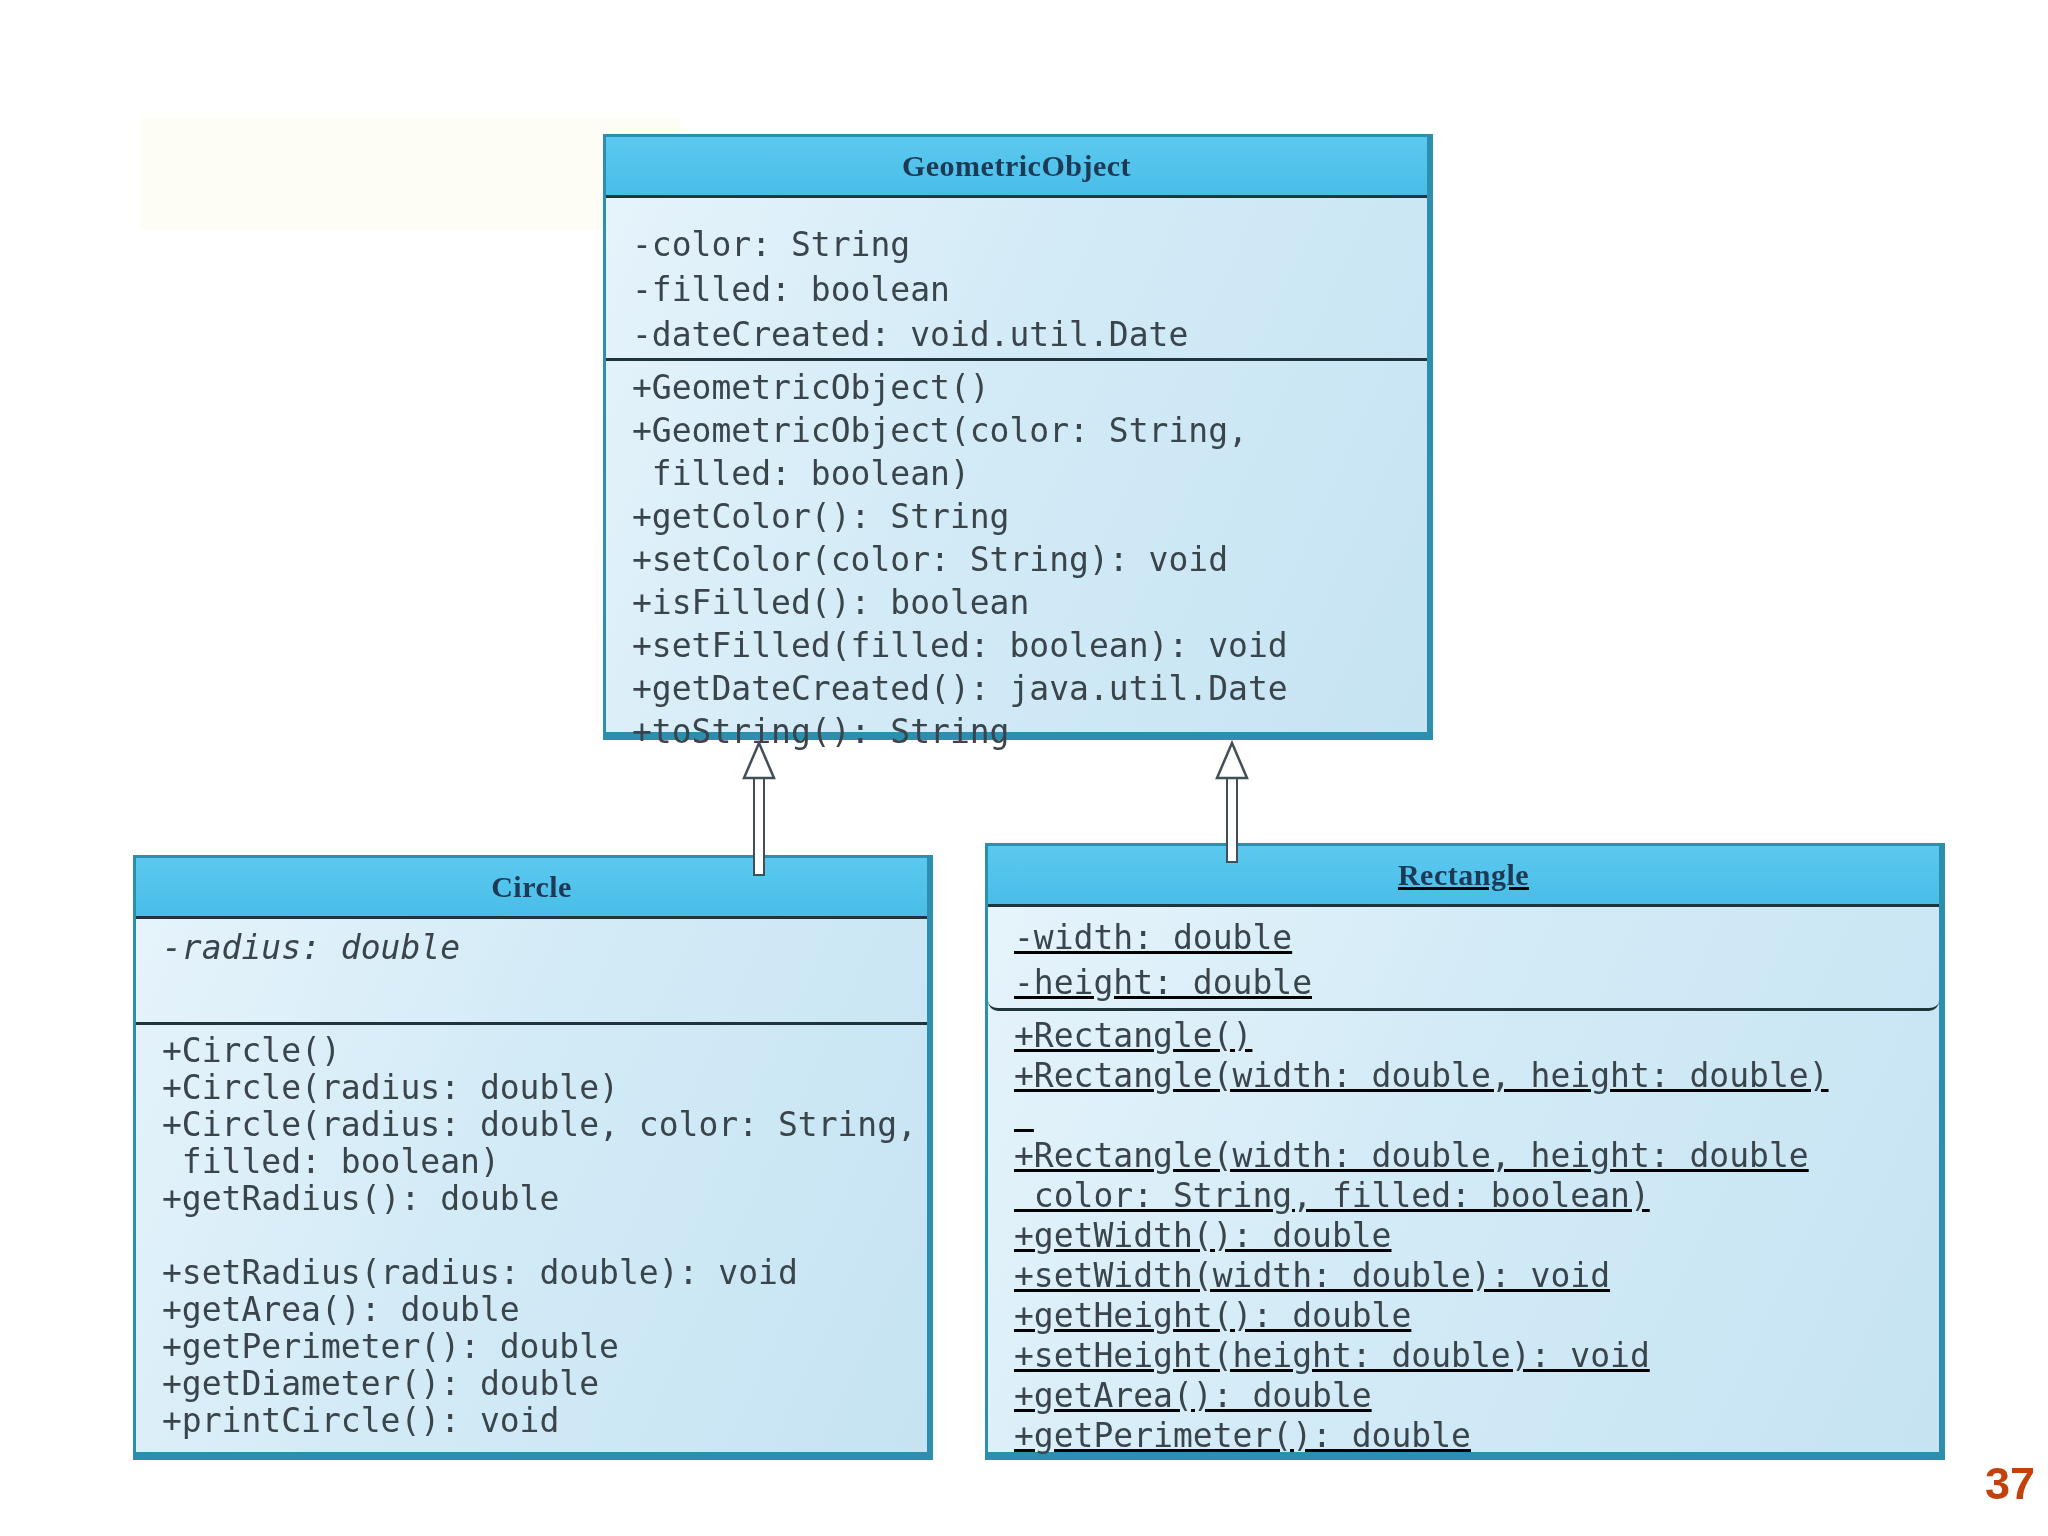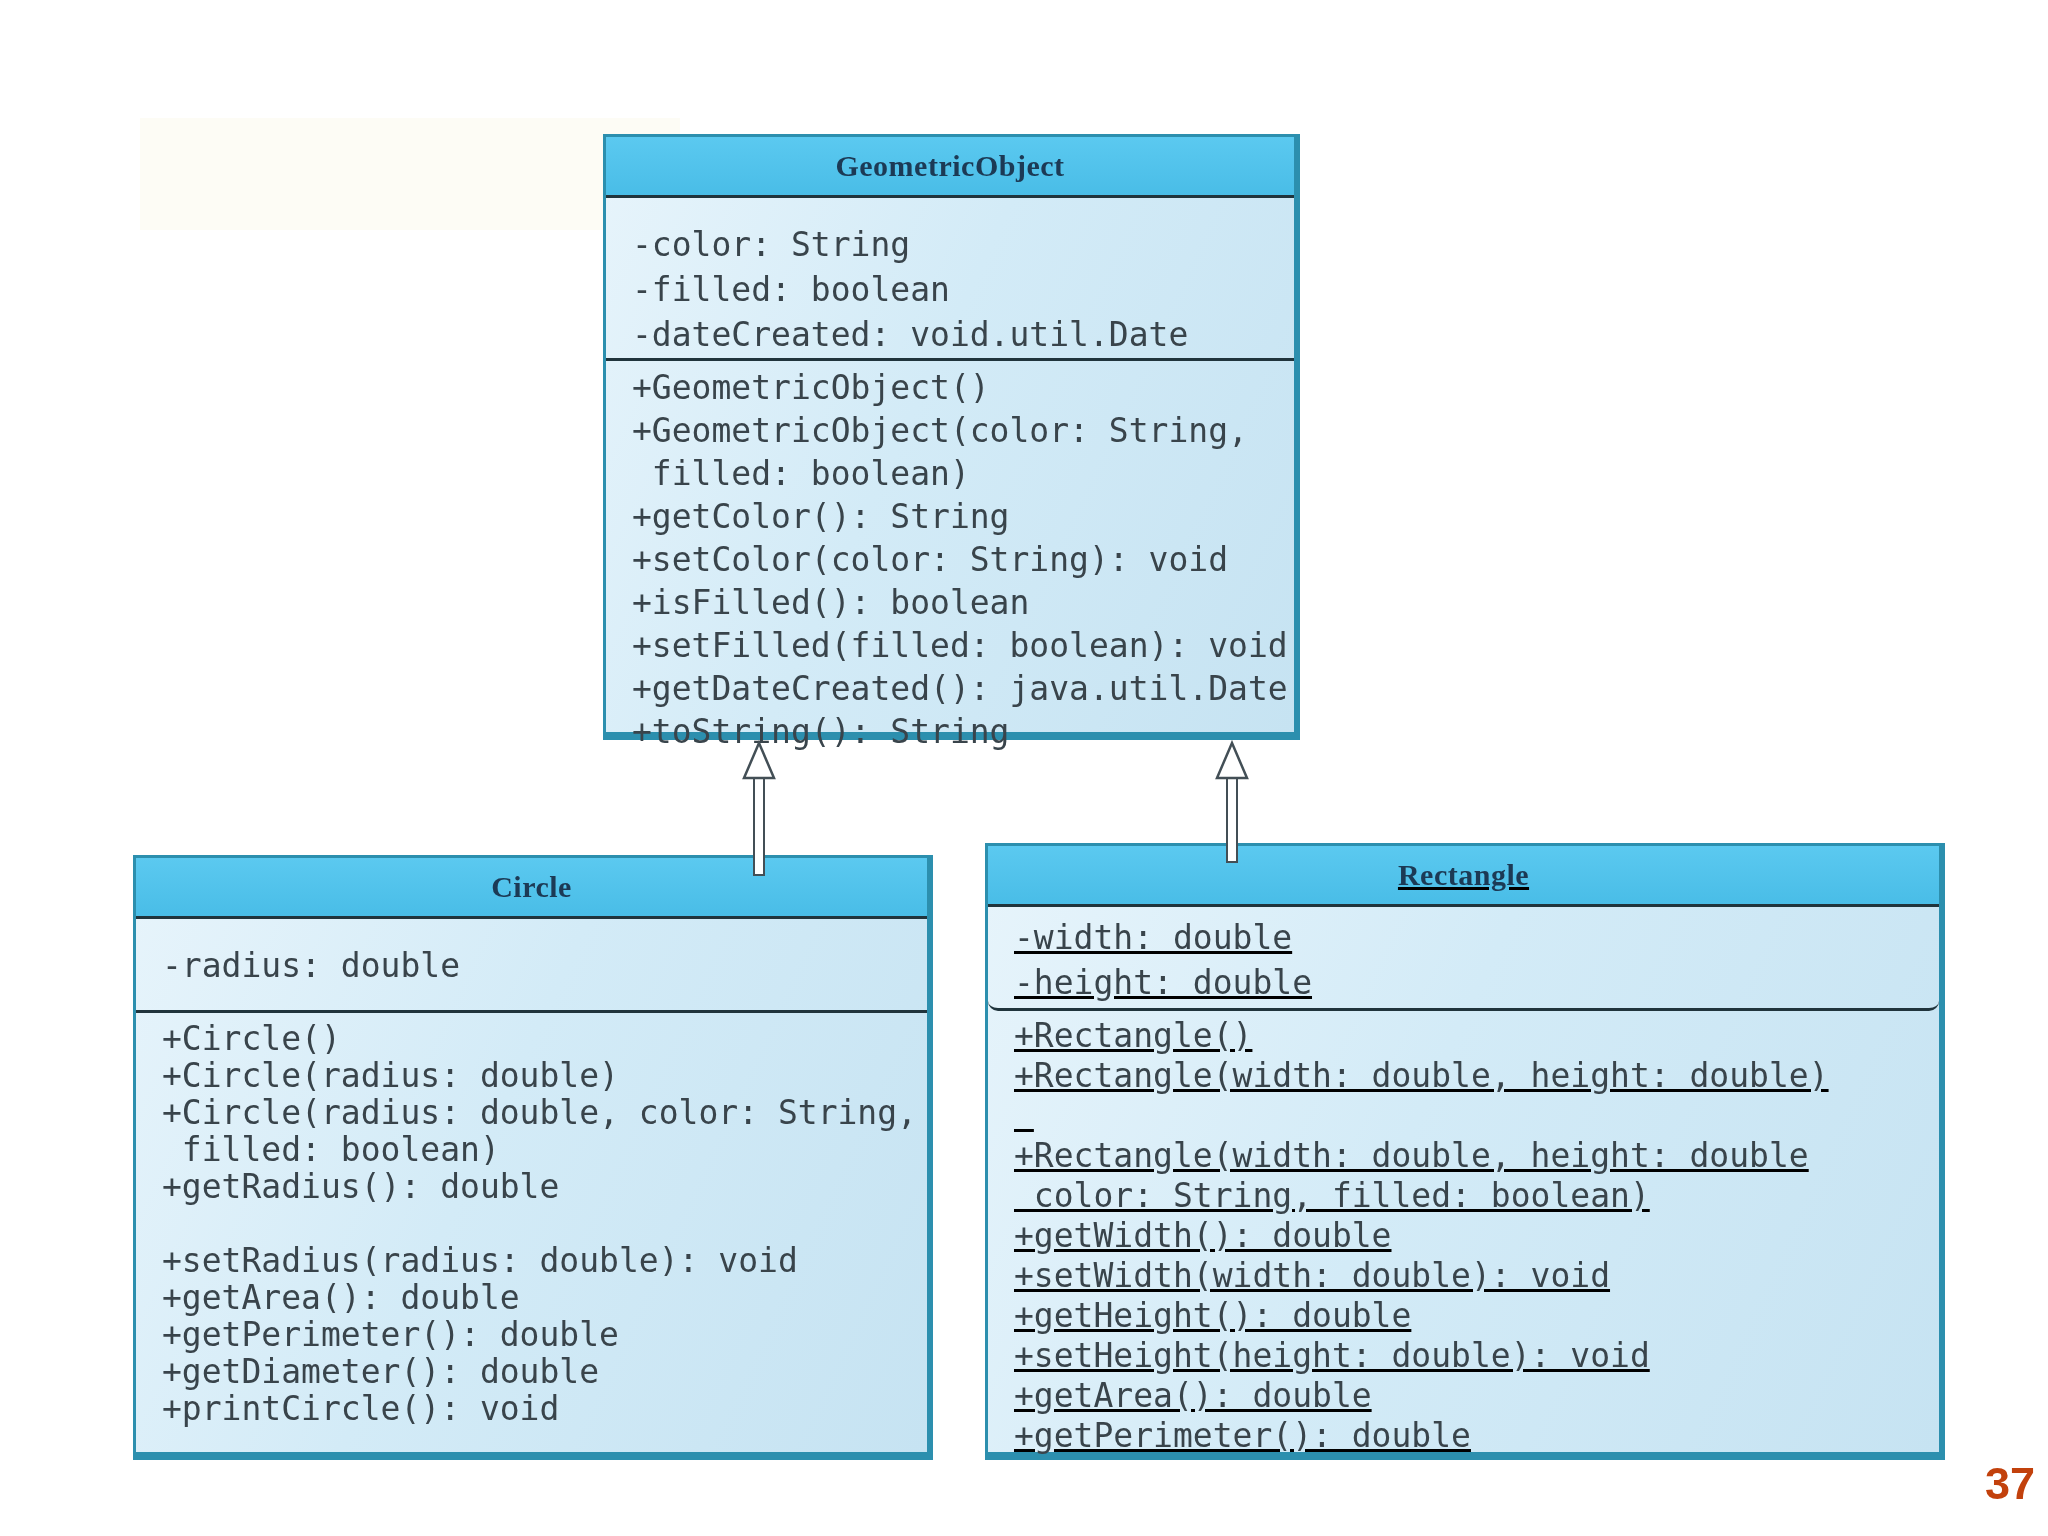--- a/index.html
+++ b/index.html
@@ -52,28 +52,28 @@
     box-sizing: border-box;
     padding-left: 26px;
     white-space: pre;
   }
   .code-line {
     font-size: 33px;
     color: #39444b;
     white-space: pre;
   }
   
-  #box-go     { left: 603px; top: 134px;  width: 697px; height: 606px; }
+  #box-go     { left: 603px; top: 134px;  width: 830px; height: 606px; }
   #box-go .uml-attrs      { height: 147px; padding-top: 8px; margin-top: 16px;  }
   #box-go .uml-attrs .code-line   { line-height: 45px; }
   #box-go .uml-methods    { padding-top: 5px; }
   #box-go .uml-methods .code-line { line-height: 43px; }
 
   #box-circle { left: 133px; top: 855px;  width: 800px; height: 605px; }
-  #box-circle .uml-attrs      { height: 94px; padding-top: 24px; }
+  #box-circle .uml-attrs      { height: 106px; padding-top: 6px; font-style: italic; }
   #box-circle .uml-attrs .code-line   { line-height: 45px; }
   #box-circle .uml-methods    { padding-top: 7px; }
   #box-circle .uml-methods .code-line { line-height: 37px; }
 
   #box-rect   { left: 985px; top: 843px;  width: 960px; height: 617px; text-decoration: underline; }
   #box-rect .uml-attrs      { height: 104px; padding-top: 8px; border-radius: 10px; }
   #box-rect .uml-attrs .code-line   { line-height: 45px; }
   #box-rect .uml-methods    { padding-top: 5px; }
   #box-rect .uml-methods .code-line { line-height: 40px; }
 

